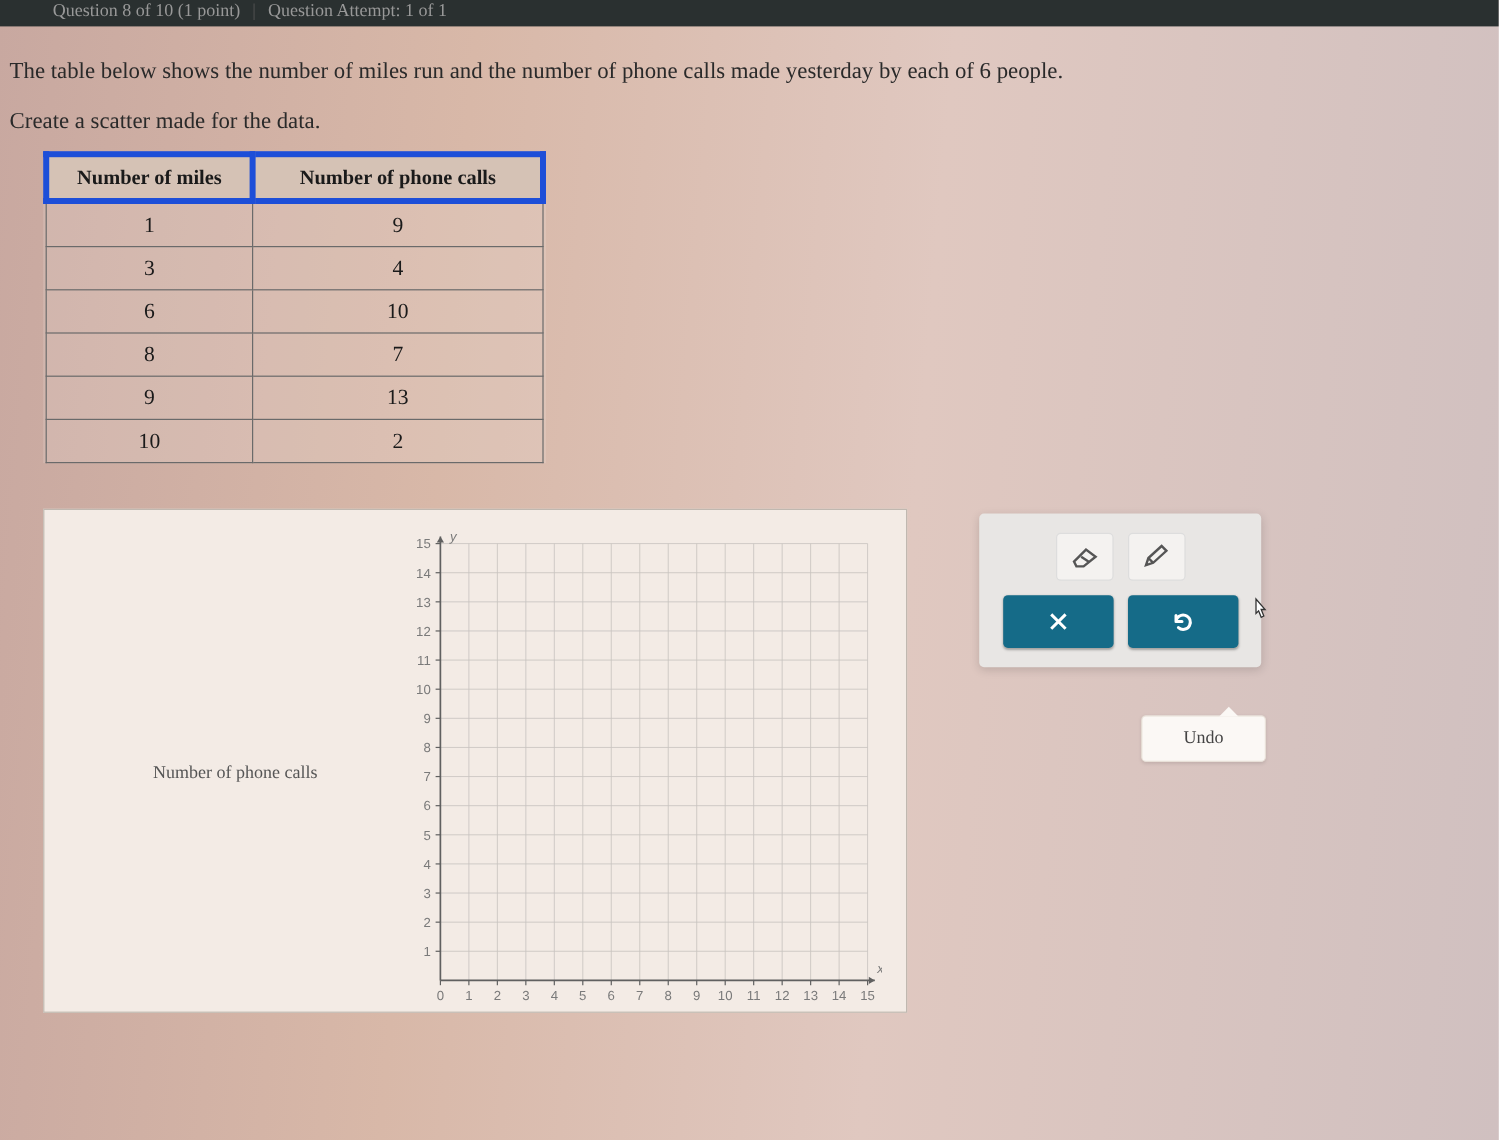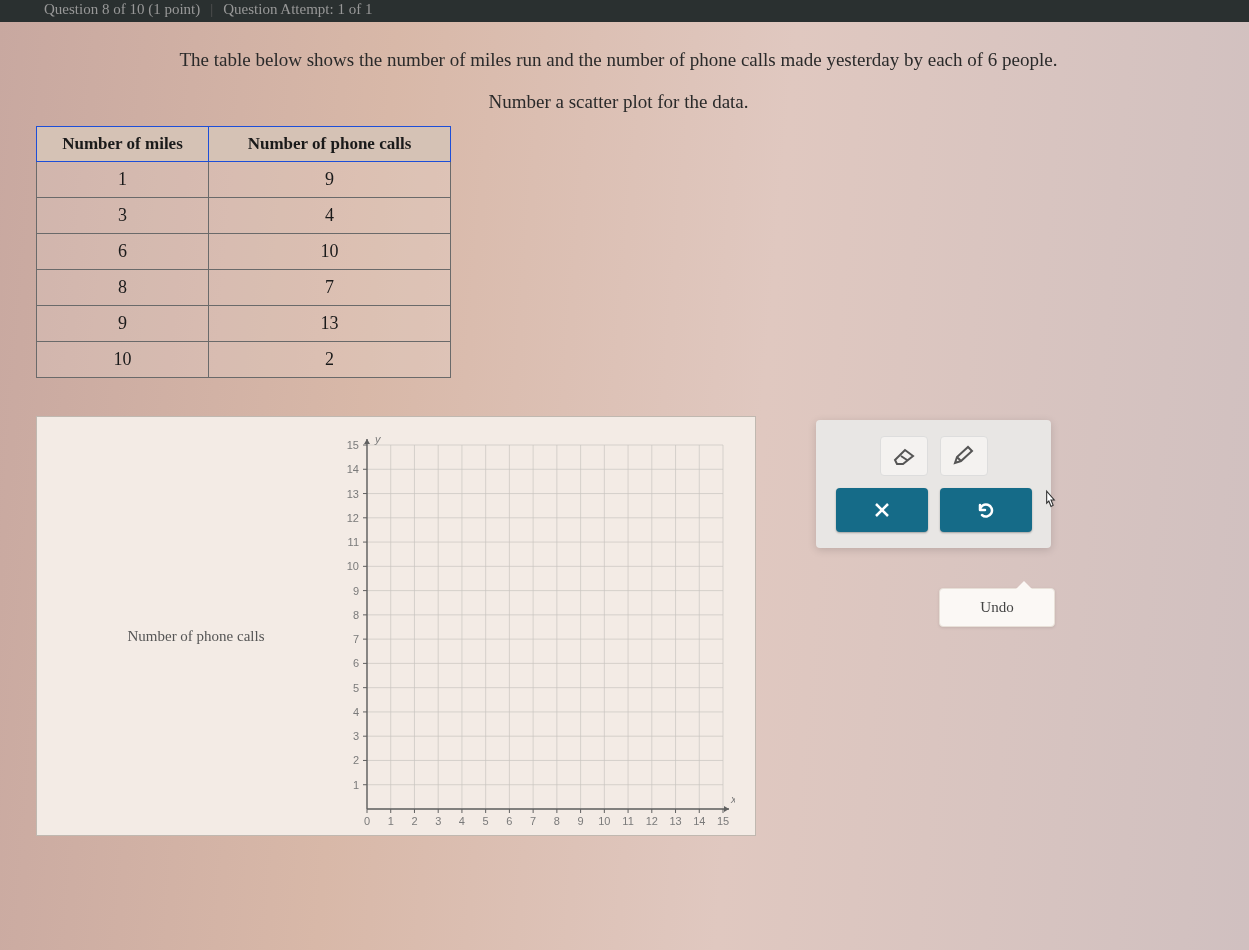--- a/index.html
+++ b/index.html
@@ -21,32 +21,31 @@
     }
     .topbar .sep { margin: 0 10px; color:#555; }
     .content {
       padding: 20px 20px 0 20px;
     }
     .question-text {
       font-size: 19px;
       line-height: 1.9;
       color: #2a2a2a;
       margin-left: -12px;
-      text-align: center;
     }
     .question-text p { margin-bottom: 6px; }
     .data-table {
       border-collapse: collapse;
       margin-top: 6px;
       margin-left: 16px;
       background: rgba(240,230,225,0.2);
     }
     .data-table th {
       background: #d5c2b5;
-      border: 1px solid #1d4ed8;
+      border: 5px solid #1d4ed8;
       padding: 7px 16px;
       font-size: 17px;
       font-weight: bold;
       color: #1a1a1a;
     }
     .data-table td {
       border: 1px solid #6a6a6a;
       padding: 7px 8px;
       text-align: center;
       font-size: 18px;
@@ -97,21 +96,21 @@
       color:#fff; width:92px; height:44px;
       font-size:22px;
       box-shadow:0 1px 2px rgba(0,0,0,.3);
     }
     .tool-btn.dark svg{ stroke:#fff; fill:none; stroke-width:2.5;}
     .tooltip {
       position:relative;
       margin-top: 40px;
       margin-left: auto;
       margin-right: -4px;
-      width: 116px;
+      width: 104px;
       background:#fbf8f5;
       border:1px solid #e8e0d8;
       border-radius:4px;
       padding:10px 0;
       text-align:center;
       font-size:15px;
       color:#444;
       box-shadow:0 1px 3px rgba(0,0,0,.1);
     }
     .tooltip::before{
@@ -132,21 +131,21 @@
 
 <div class="topbar">
   <span>Question 8 of 10 (1 point)</span>
   <span class="sep">|</span>
   <span>Question Attempt: 1 of 1</span>
 </div>
 
 <div class="content">
   <div class="question-text">
     <p>The table below shows the number of miles run and the number of phone calls made yesterday by each of 6 people.</p>
-    <p>Number a scatter plot for the data.</p>
+    <p>Create a scatter made for the data.</p>
   </div>
 
   <table class="data-table">
     <thead>
       <tr>
         <th>Number of miles</th>
         <th>Number of phone calls</th>
       </tr>
     </thead>
     <tbody id="tbody">

